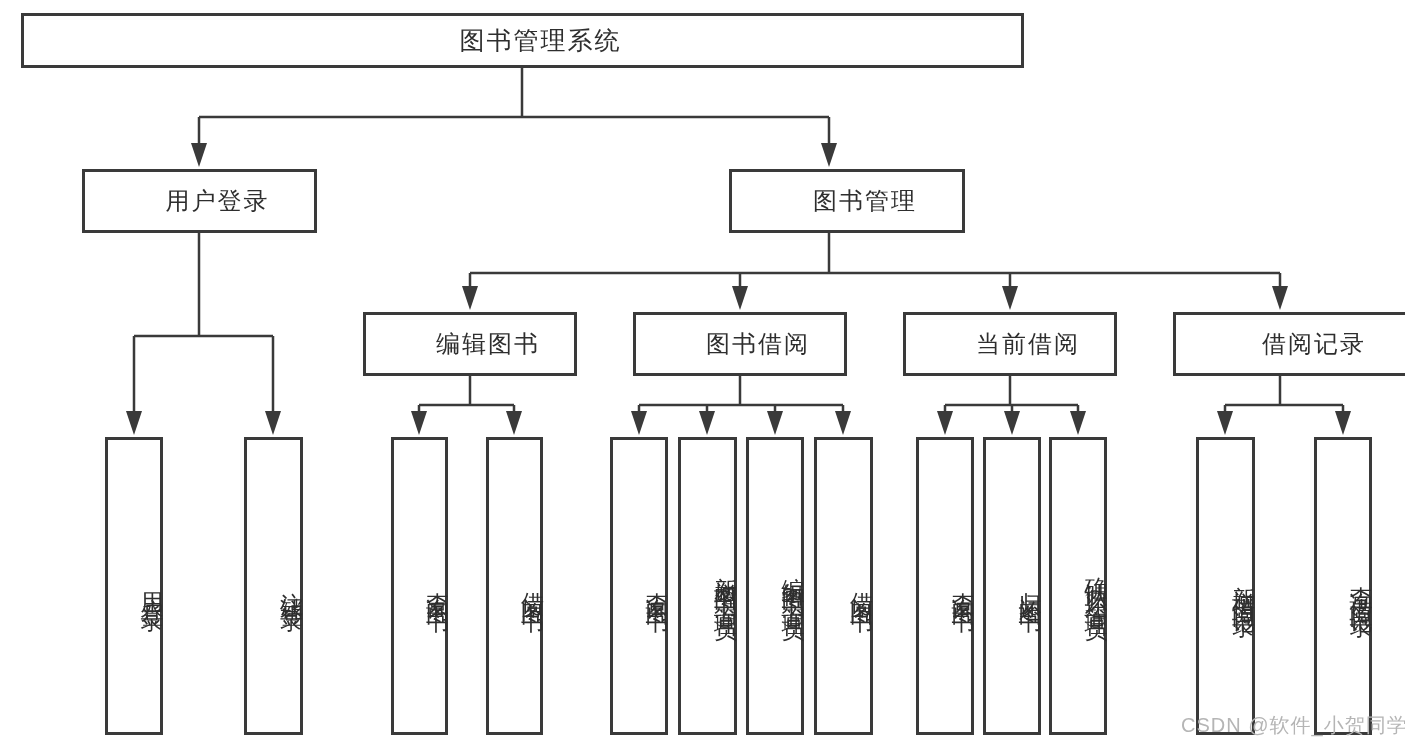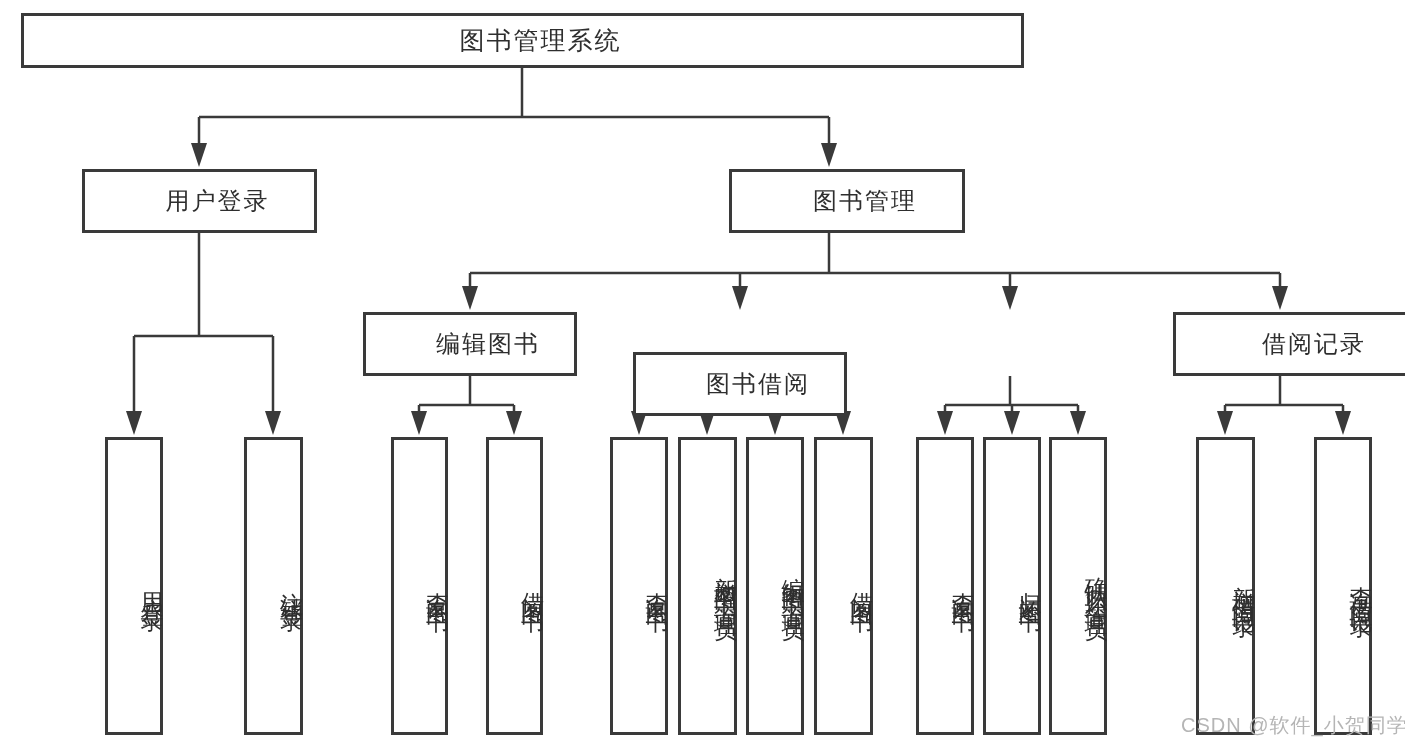--- a/index.html
+++ b/index.html
@@ -100,22 +100,25 @@
   <div class="box box-h" style="left:82px; top:169px; width:235px; height:64px;">
     <span>用户登录</span>
   </div>
   <div class="box box-h" style="left:711px; top:169px; width:236px; height:64px;margin-left:18px;">
     <span>图书管理</span>
   </div>
 
   <div class="box box-h" style="left:363px; top:312px; width:214px; height:64px;">
     <span>编辑图书</span>
   </div>
-  <div class="box box-h" style="left:633px; top:312px; width:214px; height:64px;margin-top:40px;">
+  <div class="box box-h" style="left:633px; top:312px; width:214px; height:64px;">
     <span>图书借阅</span>
+  </div>
+  <div class="box box-h" style="left:903px; top:312px; width:214px; height:64px;">
+    <span>当前借阅</span>
   </div>
   <div class="box box-h" style="left:1173px; top:312px; width:246px; height:64px;">
     <span>借阅记录</span>
   </div>
 
   <div class="box box-v" style="left:105px; top:437px; width:58px; height:298px;">
     <span>用户登录</span>
   </div>
   <div class="box box-v" style="left:244px; top:437px; width:59px; height:298px;">
     <span>注销登录</span>

